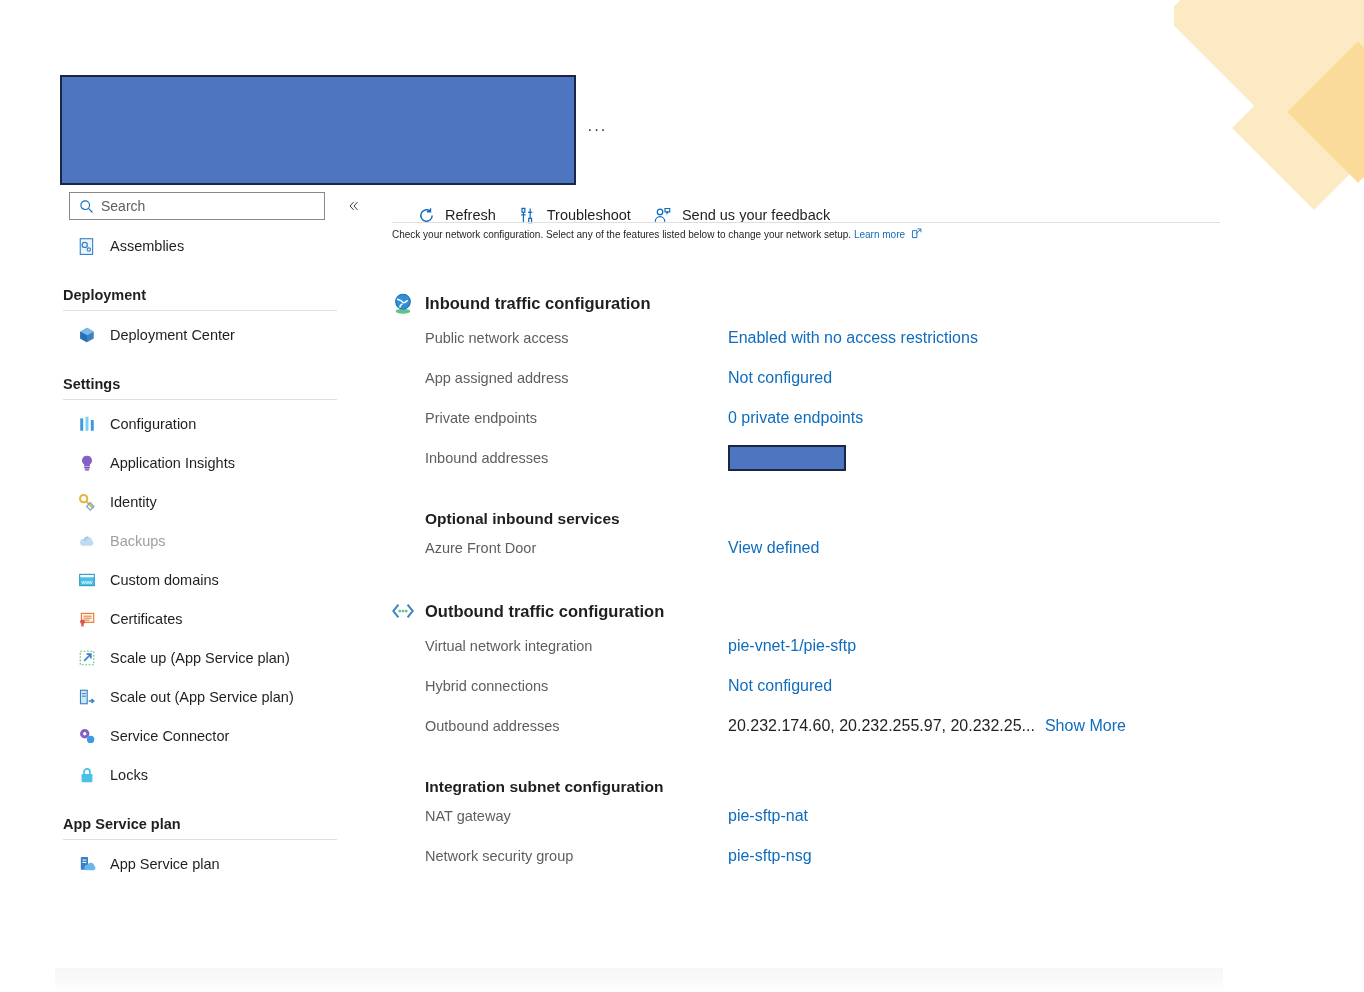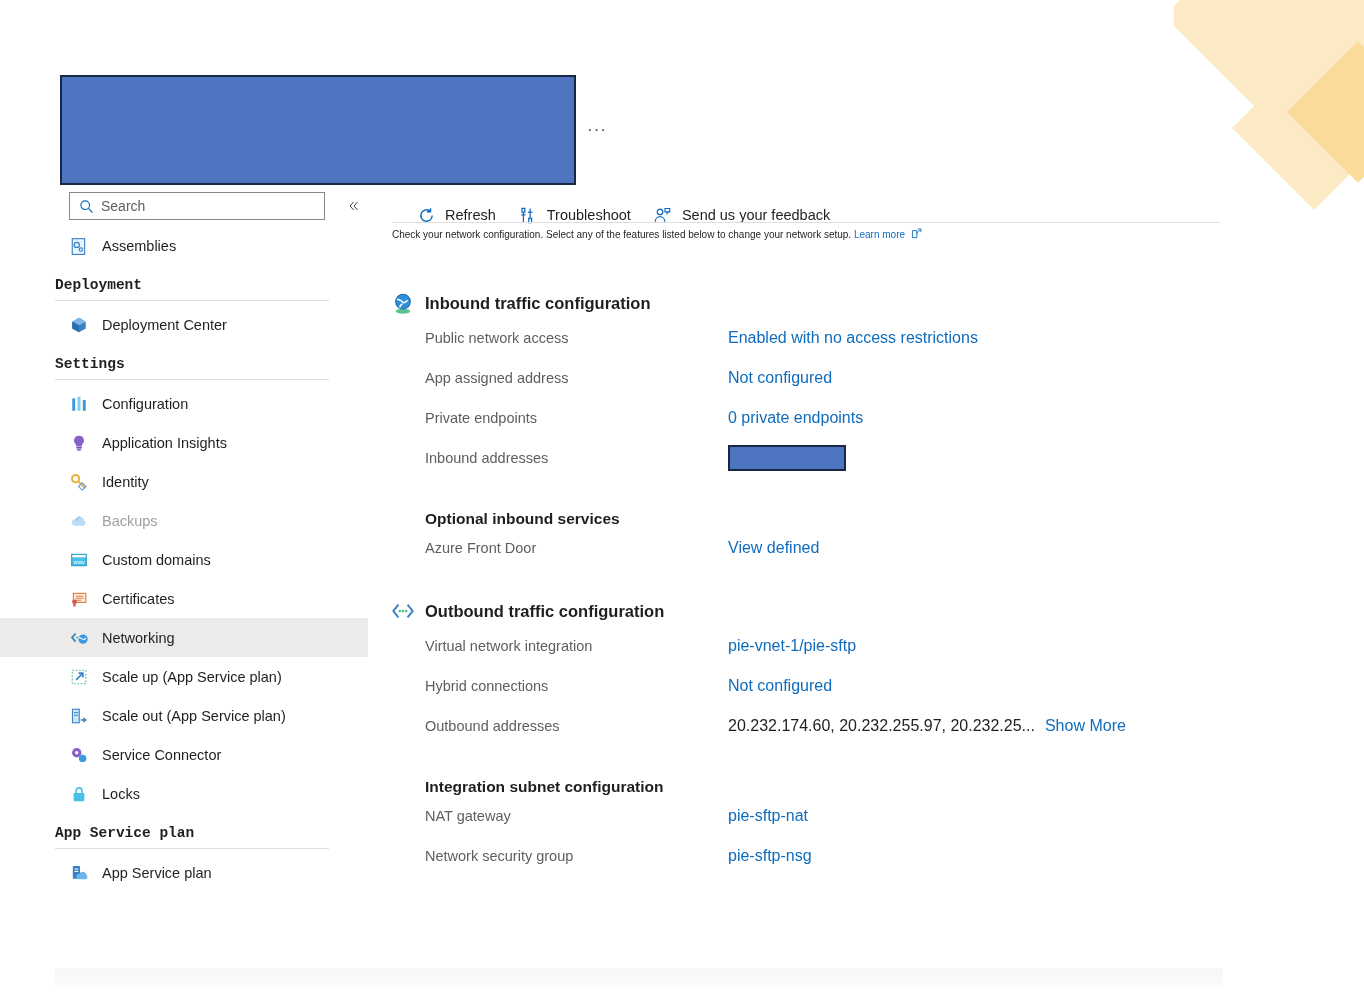--- a/index.html
+++ b/index.html
@@ -64,39 +64,39 @@
   }
   #search-input::placeholder { color: #605e5c; }
   #collapse-btn {
     position: absolute; left: 273px; top: 2px;
     width: 24px; height: 24px;
     color: #323130; font-size: 15px;
     display: flex; align-items: center; justify-content: center;
     cursor: pointer;
   }
 
-  .nav-list { position: absolute; left: 0; top: 38px; width: 368px; }
+  .nav-list { position: absolute; left: 8px; top: 38px; width: 368px; }
   .nav-item {
     display: flex; align-items: center;
     height: 39px; padding-left: 70px;
     cursor: pointer;
   }
   .nav-item.selected { background: #edebe9; }
   .nav-item.disabled { cursor: default; }
   .nav-ico {
     width: 18px; height: 18px; flex: 0 0 18px;
     margin-right: 14px; position: relative;
   }
   .nav-label {
     font-size: 14.5px; color: #201f1e; white-space: nowrap;
   }
   .nav-item.disabled .nav-label { color: #a19f9d; }
 
   .nav-group {
-    padding-left: 55px; margin-top: 12px; font-family: Liberation Mono, monospace;
+    padding-left: 55px; margin-top: 22px;
   }
   .nav-group-title {
     font-size: 14.5px; font-weight: bold; color: #201f1e;
     margin-bottom: 7px;
   }
   .nav-group-rule {
     height: 1px; background: #e1dfdd; width: 274px; margin-bottom: 4px;
   }
 
   #sidebar-bottom-band {
@@ -263,30 +263,20 @@
         <div class="nav-item">
           <span class="nav-ico"><svg width="18" height="18" viewBox="0 0 16 16">
               <rect x="3" y="3" width="11" height="8" fill="#fdf1e3" stroke="#e07b39" stroke-width="1"></rect>
               <line x1="5" y1="5.5" x2="12" y2="5.5" stroke="#e07b39" stroke-width="0.9"></line>
               <line x1="5" y1="7.3" x2="12" y2="7.3" stroke="#e07b39" stroke-width="0.9"></line>
               <line x1="5" y1="9.1" x2="10" y2="9.1" stroke="#e07b39" stroke-width="0.9"></line>
               <circle cx="4" cy="10.5" r="2.1" fill="#d9534f"></circle>
               <path d="M3 12.2 3 15l1-.8 1 .8 0-2.8z" fill="#d9534f"></path>
             </svg></span>
           <span class="nav-label">Certificates</span>
-        </div>
-        <div class="nav-item selected">
-          <span class="nav-ico"><svg width="18" height="18" viewBox="0 0 16 16">
-              <polyline points="5,4 1.8,7.6 5,11.2" fill="none" stroke="#3b82c4" stroke-width="1.6"></polyline>
-              <circle cx="6.2" cy="7.6" r="0.95" fill="#5cc28f"></circle>
-              <circle cx="8.6" cy="7.6" r="0.95" fill="#5cc28f"></circle>
-              <circle cx="11.6" cy="9" r="4.1" fill="#3b9ae0"></circle>
-              <path d="M8 7.5c1.6.9 2.3.4 3.1 1.4s2 .4 3 -.8" fill="none" stroke="#ffffff" stroke-width="0.9"></path>
-            </svg></span>
-          <span class="nav-label">Networking</span>
         </div>
         <div class="nav-item">
           <span class="nav-ico"><svg width="18" height="18" viewBox="0 0 16 16">
               <rect x="2" y="2" width="12" height="12" fill="none" stroke="#5cc28f" stroke-width="1" stroke-dasharray="1.6 1.4"></rect>
               <path d="M5.5 10.5 11 5" stroke="#3b82c4" stroke-width="1.5" fill="none"></path>
               <polyline points="7.6,4.6 11.4,4.6 11.4,8.4" fill="none" stroke="#3b82c4" stroke-width="1.5"></polyline>
             </svg></span>
           <span class="nav-label">Scale up (App Service plan)</span>
         </div>
         <div class="nav-item">

